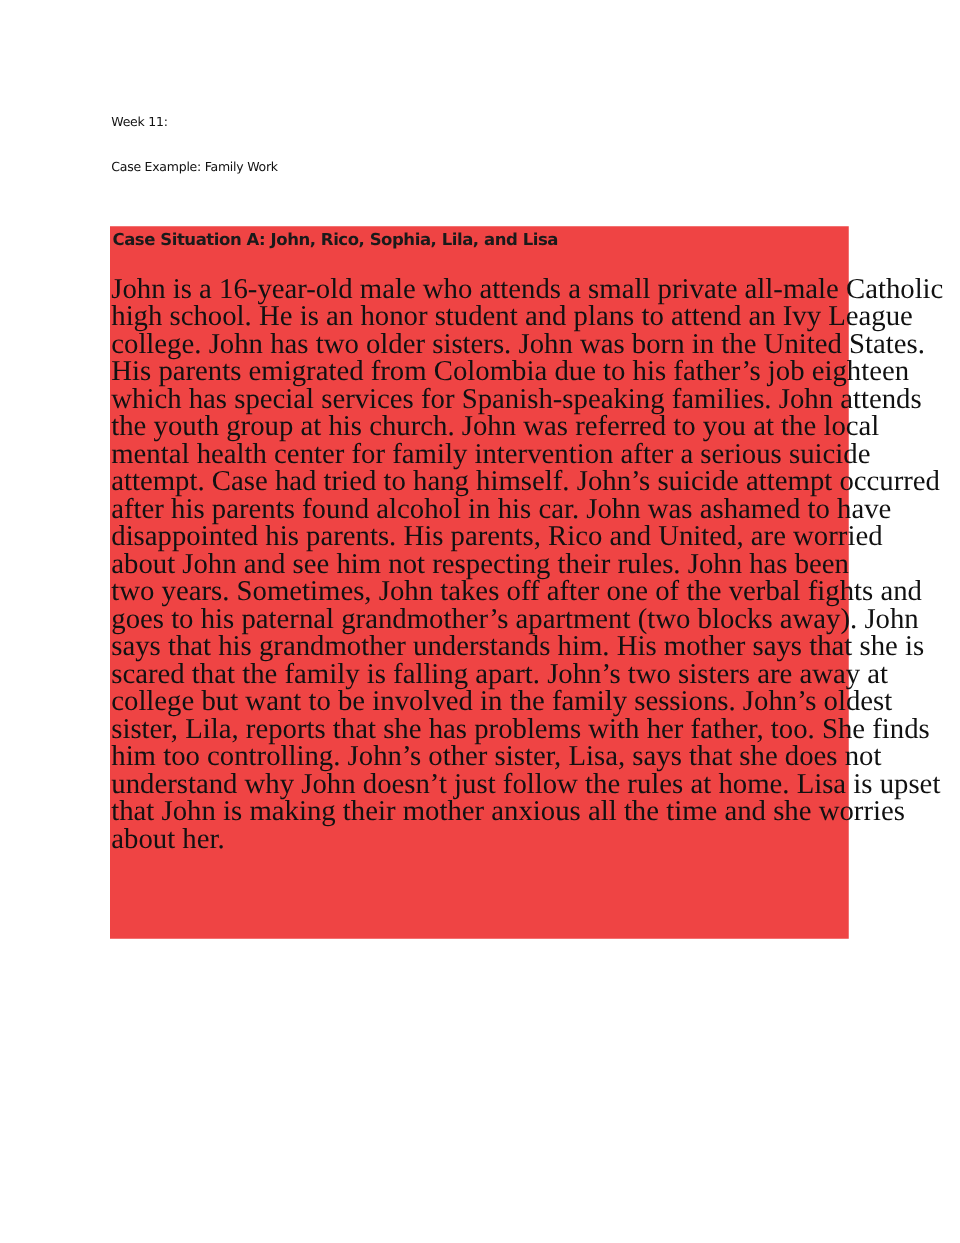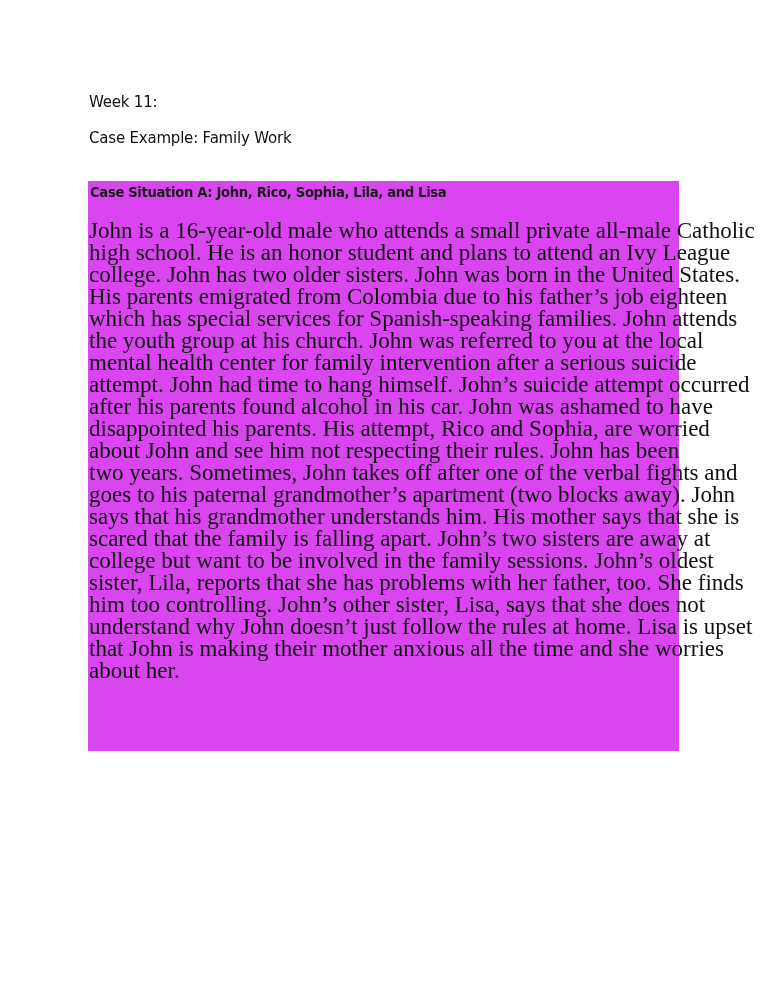--- a/index.html
+++ b/index.html
@@ -1,26 +1,26 @@
 <!DOCTYPE html>
 <html><head>
 <meta charset="utf-8">
 <style>
   html, body { margin: 0; padding: 0; background: #ffffff; }
   body { width: 768px; height: 994px; position: relative; overflow: hidden; }
   .small {
     position: absolute; left: 89px;
-    font-family: "DejaVu Sans", sans-serif; font-size: 15px; color: #111;
+    font-family: "DejaVu Sans", sans-serif; font-size: 10px; color: #111;
     letter-spacing: -0.2px;
   }
   #week { top: 93px; }
   #case-example { top: 129px; }
   .box {
     position: absolute; left: 88px; top: 181px; width: 591px; height: 570px;
-    background: #d946ef;
+    background: #ef4444;
   }
   .heading {
     position: absolute; left: 2px; top: 4px;
     font-family: "DejaVu Sans", sans-serif; font-weight: bold; font-size: 13.2px;
     color: #1a1a1a; letter-spacing: -0.35px; white-space: nowrap;
   }
   .para {
     position: absolute; left: 1px; top: 39px; width: 592px;
     font-family: "Liberation Serif", serif; font-size: 23px; line-height: 22px;
     color: #111;
@@ -36,23 +36,23 @@
 <div class="box">
   <div class="heading">Case Situation A: John, Rico, Sophia, Lila, and Lisa</div>
   <div class="para">
     <span class="line">John is a 16-year-old male who attends a small private all-male Catholic</span>
     <span class="line">high school. He is an honor student and plans to attend an Ivy League</span>
     <span class="line">college. John has two older sisters. John was born in the United States.</span>
     <span class="line">His parents emigrated from Colombia due to his father’s job eighteen</span>
     <span class="line">which has special services for Spanish-speaking families. John attends</span>
     <span class="line">the youth group at his church. John was referred to you at the local</span>
     <span class="line">mental health center for family intervention after a serious suicide</span>
-    <span class="line">attempt. John had time to hang himself. John’s suicide attempt occurred</span>
+    <span class="line">attempt. Case had tried to hang himself. John’s suicide attempt occurred</span>
     <span class="line">after his parents found alcohol in his car. John was ashamed to have</span>
-    <span class="line">disappointed his parents. His attempt, Rico and Sophia, are worried</span>
+    <span class="line">disappointed his parents. His parents, Rico and United, are worried</span>
     <span class="line">about John and see him not respecting their rules. John has been</span>
     <span class="line">two years. Sometimes, John takes off after one of the verbal fights and</span>
     <span class="line">goes to his paternal grandmother’s apartment (two blocks away). John</span>
     <span class="line">says that his grandmother understands him. His mother says that she is</span>
     <span class="line">scared that the family is falling apart. John’s two sisters are away at</span>
     <span class="line">college but want to be involved in the family sessions. John’s oldest</span>
     <span class="line">sister, Lila, reports that she has problems with her father, too. She finds</span>
     <span class="line">him too controlling. John’s other sister, Lisa, says that she does not</span>
     <span class="line">understand why John doesn’t just follow the rules at home. Lisa is upset</span>
     <span class="line">that John is making their mother anxious all the time and she worries</span>

